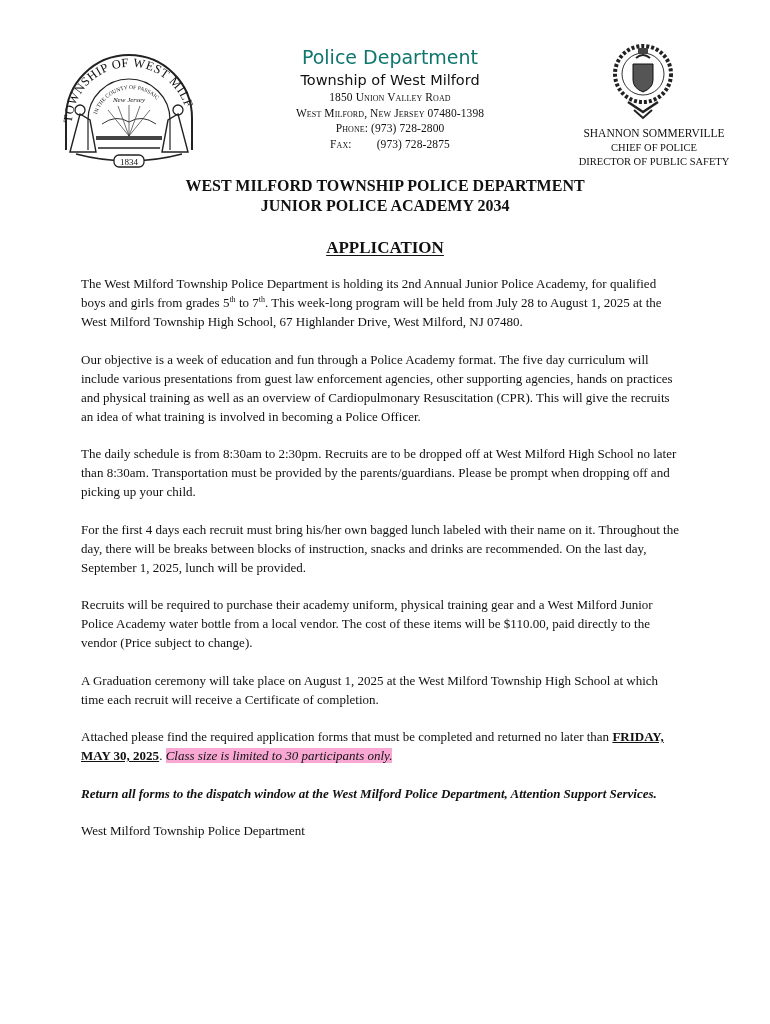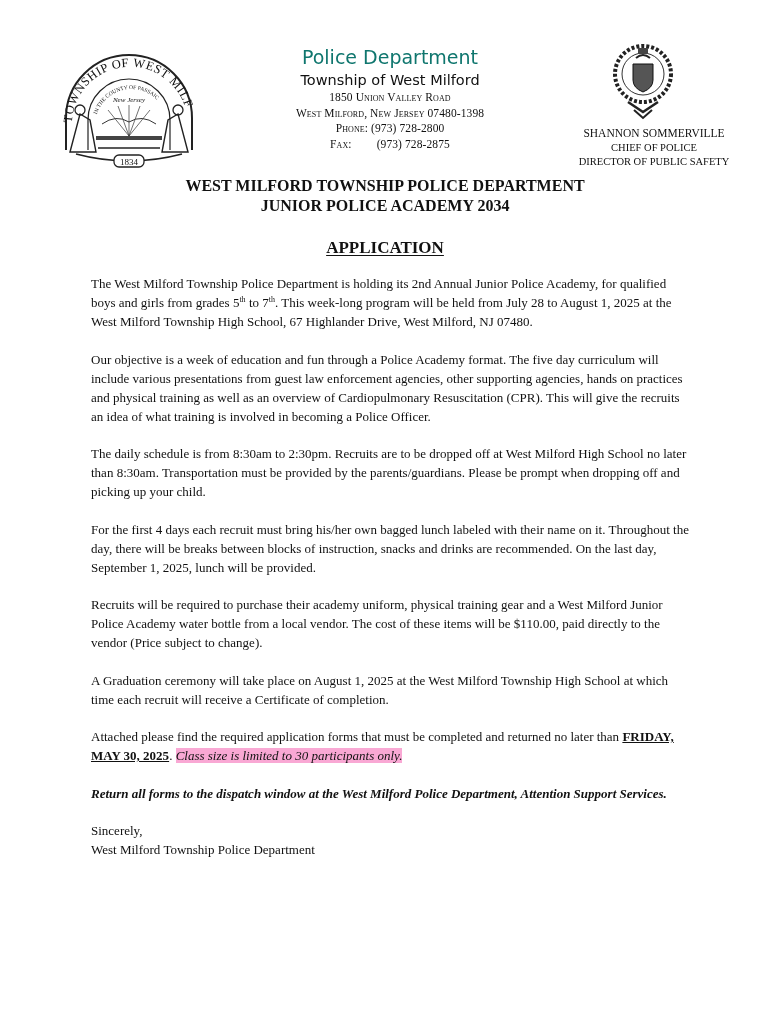--- a/index.html
+++ b/index.html
@@ -26,21 +26,21 @@
     .chief-title { font-size: 10.5px; line-height: 14px; }
 
     
     .title-block { position: absolute; left: 80px; top: 176px; width: 610px; text-align: center; }
     .title-line { font-weight: bold; font-size: 16px; line-height: 20px; }
     .app-title { position: absolute; left: 80px; top: 237px; width: 610px; text-align: center;
       font-weight: bold; font-size: 17px; line-height: 22px; }
     .app-title span { text-decoration: underline; text-underline-offset: 2px; }
 
     
-    .body { position: absolute; left: 91px; top: 274px; width: 600px; font-size: 13px; line-height: 19px; }
+    .body { position: absolute; left: 81px; top: 274px; width: 600px; font-size: 13px; line-height: 19px; }
     .para { margin: 0 0 18.5px 0; }
     .para sup { font-size: 8px; line-height: 0; vertical-align: super; }
     .bold-u { font-weight: bold; text-decoration: underline; }
     .highlight { background: #f9a8d4; font-weight: normal; font-style: italic; }
     .bi { font-weight: bold; font-style: italic; }
     .b { font-weight: bold; }
     .sign { margin: 0; }
   </style>
 </head>
 <body>
@@ -136,17 +136,16 @@
 
     <p class="para">Recruits will be required to purchase their academy uniform, physical training gear and a West Milford Junior Police Academy water bottle from a local vendor.  The cost of these items will be $110.00, paid directly to the vendor (Price subject to change).</p>
 
     <p class="para">A Graduation ceremony will take place on August 1, 2025 at the West Milford Township High School at which time each recruit will receive a Certificate of completion.</p>
 
     <p class="para"><span>Attached please find the required application forms that must be completed and returned no later than </span><span class="bold-u">FRIDAY, MAY 30, 2025</span><span>.</span> <span class="highlight">Class size is limited to 30 participants only.</span></p>
 
     <p class="para bi">Return all forms to the dispatch window at the West Milford Police Department, Attention Support Services.</p>
 
 
-    <p class="sign">Sincerely,</p>
     <p class="sign">West Milford Township Police Department</p>
   </div>
 
 </div>
 
 </body></html>

